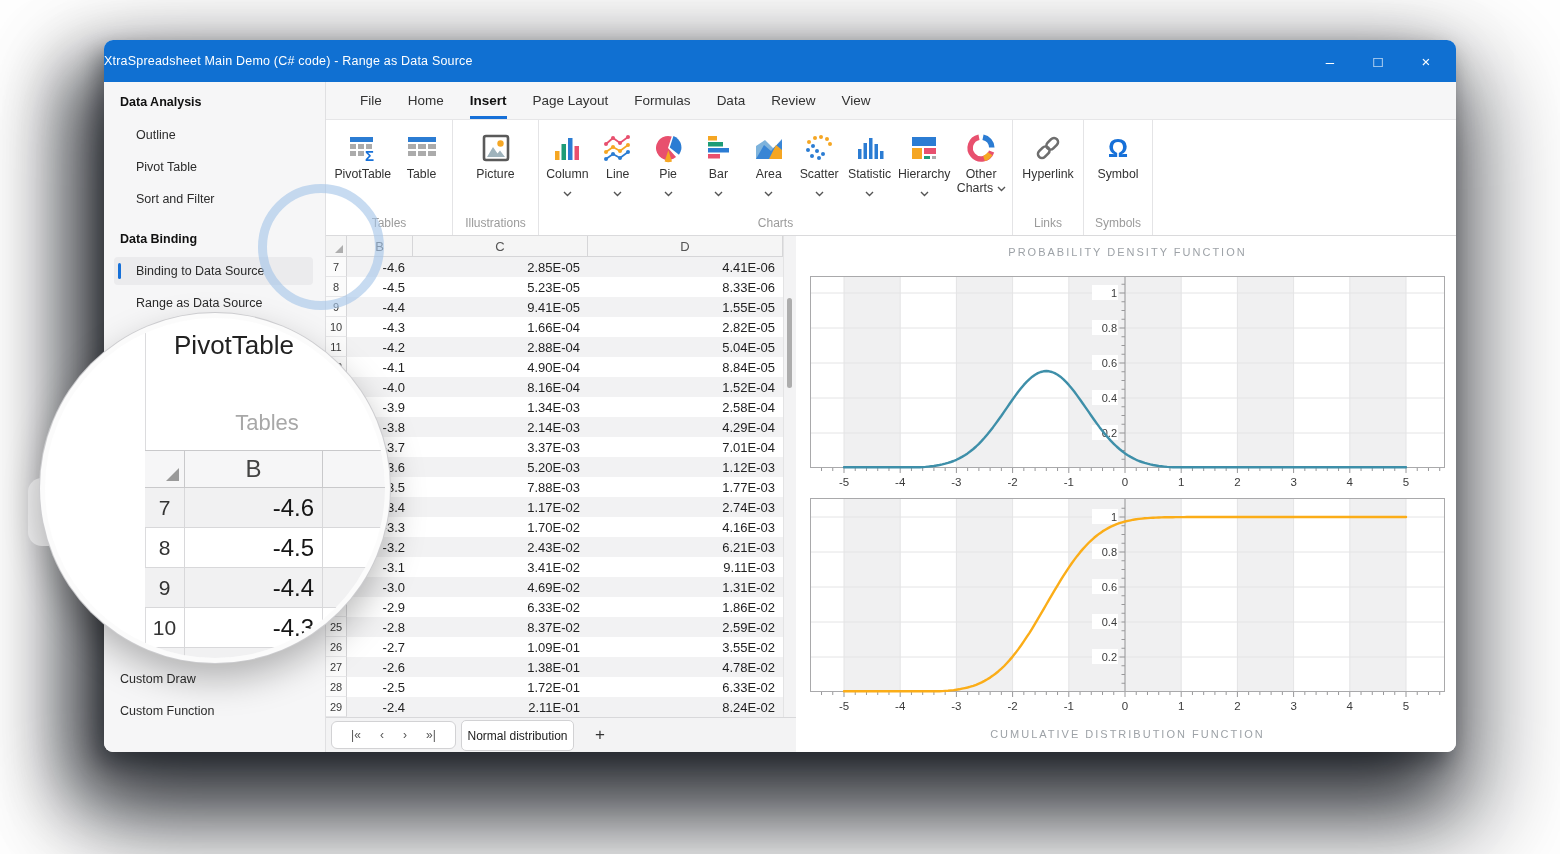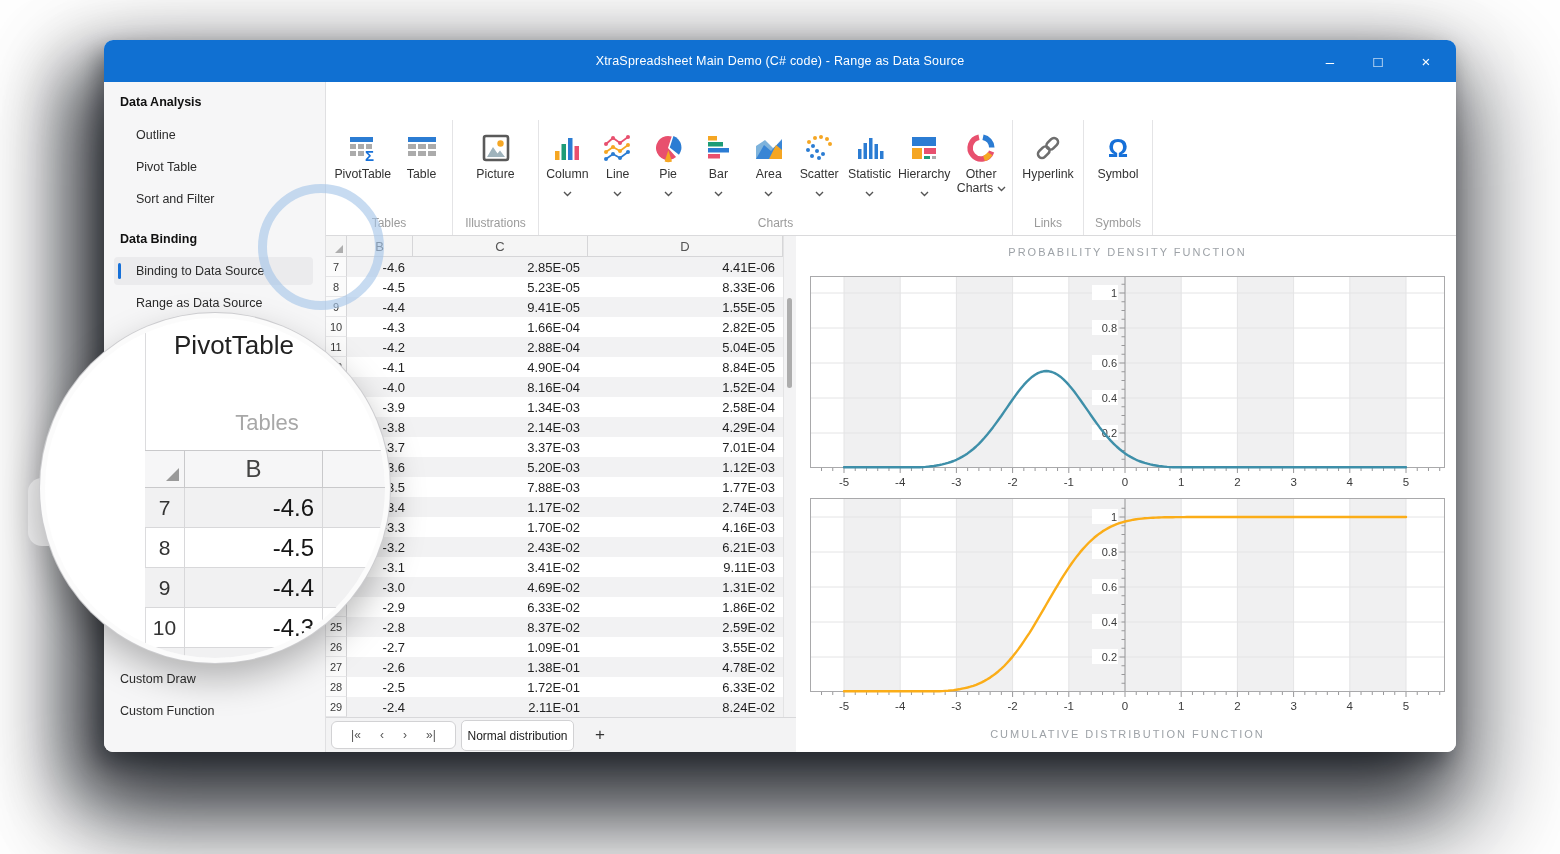--- a/index.html
+++ b/index.html
@@ -12,21 +12,21 @@
 
   
   .window { position:absolute; left:104px; top:40px; width:1352px; height:712px;
             background:#fff; border-radius:9px; overflow:hidden; z-index:2;
             box-shadow:-28px 36px 70px 8px rgba(4,7,14,0.60),
                         0 52px 100px 22px rgba(4,7,14,0.55),
                        -6px 10px 22px rgba(4,7,14,0.35); }
 
   .titlebar { position:absolute; left:0; top:0; right:0; height:42px; background:#1070D2;
               display:flex; align-items:center; }
-  .title-text { flex:1; text-align:center; color:#fff; font-size:12.5px; letter-spacing:.2px; }
+  .title-text { flex:1; color:#fff; font-size:12.5px; letter-spacing:.2px; }
   .win-controls { position:absolute; right:6px; top:0; height:42px; display:flex; }
   .wbtn { width:48px; height:42px; color:#fff; font-size:15px; display:flex;
           align-items:center; justify-content:center; cursor:default; }
 
   
   .sidebar { position:absolute; left:0; top:42px; width:221px; bottom:0; background:#f6f6f7; }
   .sb-header { position:absolute; left:0; right:0; height:28px; display:flex; align-items:center;
                padding-left:16px; font-weight:bold; font-size:12.5px; color:#111; }
   .sb-item { position:absolute; left:0; right:0; height:28px; display:flex; align-items:center;
              padding-left:32px; font-size:12.5px; color:#2b2b2b; cursor:default; }
@@ -164,20 +164,30 @@
       </div>
       <div class="sb-item" style="top: 207px;">
         <span>Range as Data Source</span>
       </div>
       <div class="sb-item" style="top: 615px; padding-left: 16px;">Custom Function</div>
       <div class="sb-item" style="top: 583px; padding-left: 16px;">Custom Draw</div>
     </div>
   <div class="vdiv"></div>
 
   <div class="main">
+    <div class="tabstrip" id="tabstrip">
+        <div class="rtab">File</div>
+        <div class="rtab">Home</div>
+        <div class="rtab active">Insert</div>
+        <div class="rtab">Page Layout</div>
+        <div class="rtab">Formulas</div>
+        <div class="rtab">Data</div>
+        <div class="rtab">Review</div>
+        <div class="rtab">View</div>
+      </div>
     <div class="ribbon-body" id="ribbon-body">
         <div class="rgroup" style="width: 127px;">
           <div class="ritems">
             <div class="ritem">
               <div class="ricon">
                 <svg viewBox="0 0 32 32">
                   <rect x="3" y="5" width="23" height="5" fill="#2B7CD3"></rect>
                   <rect x="3" y="12" width="6" height="5" fill="#ABABAB"></rect>
                   <rect x="11" y="12" width="6" height="5" fill="#ABABAB"></rect>
                   <rect x="19" y="12" width="6" height="5" fill="#ABABAB"></rect>

